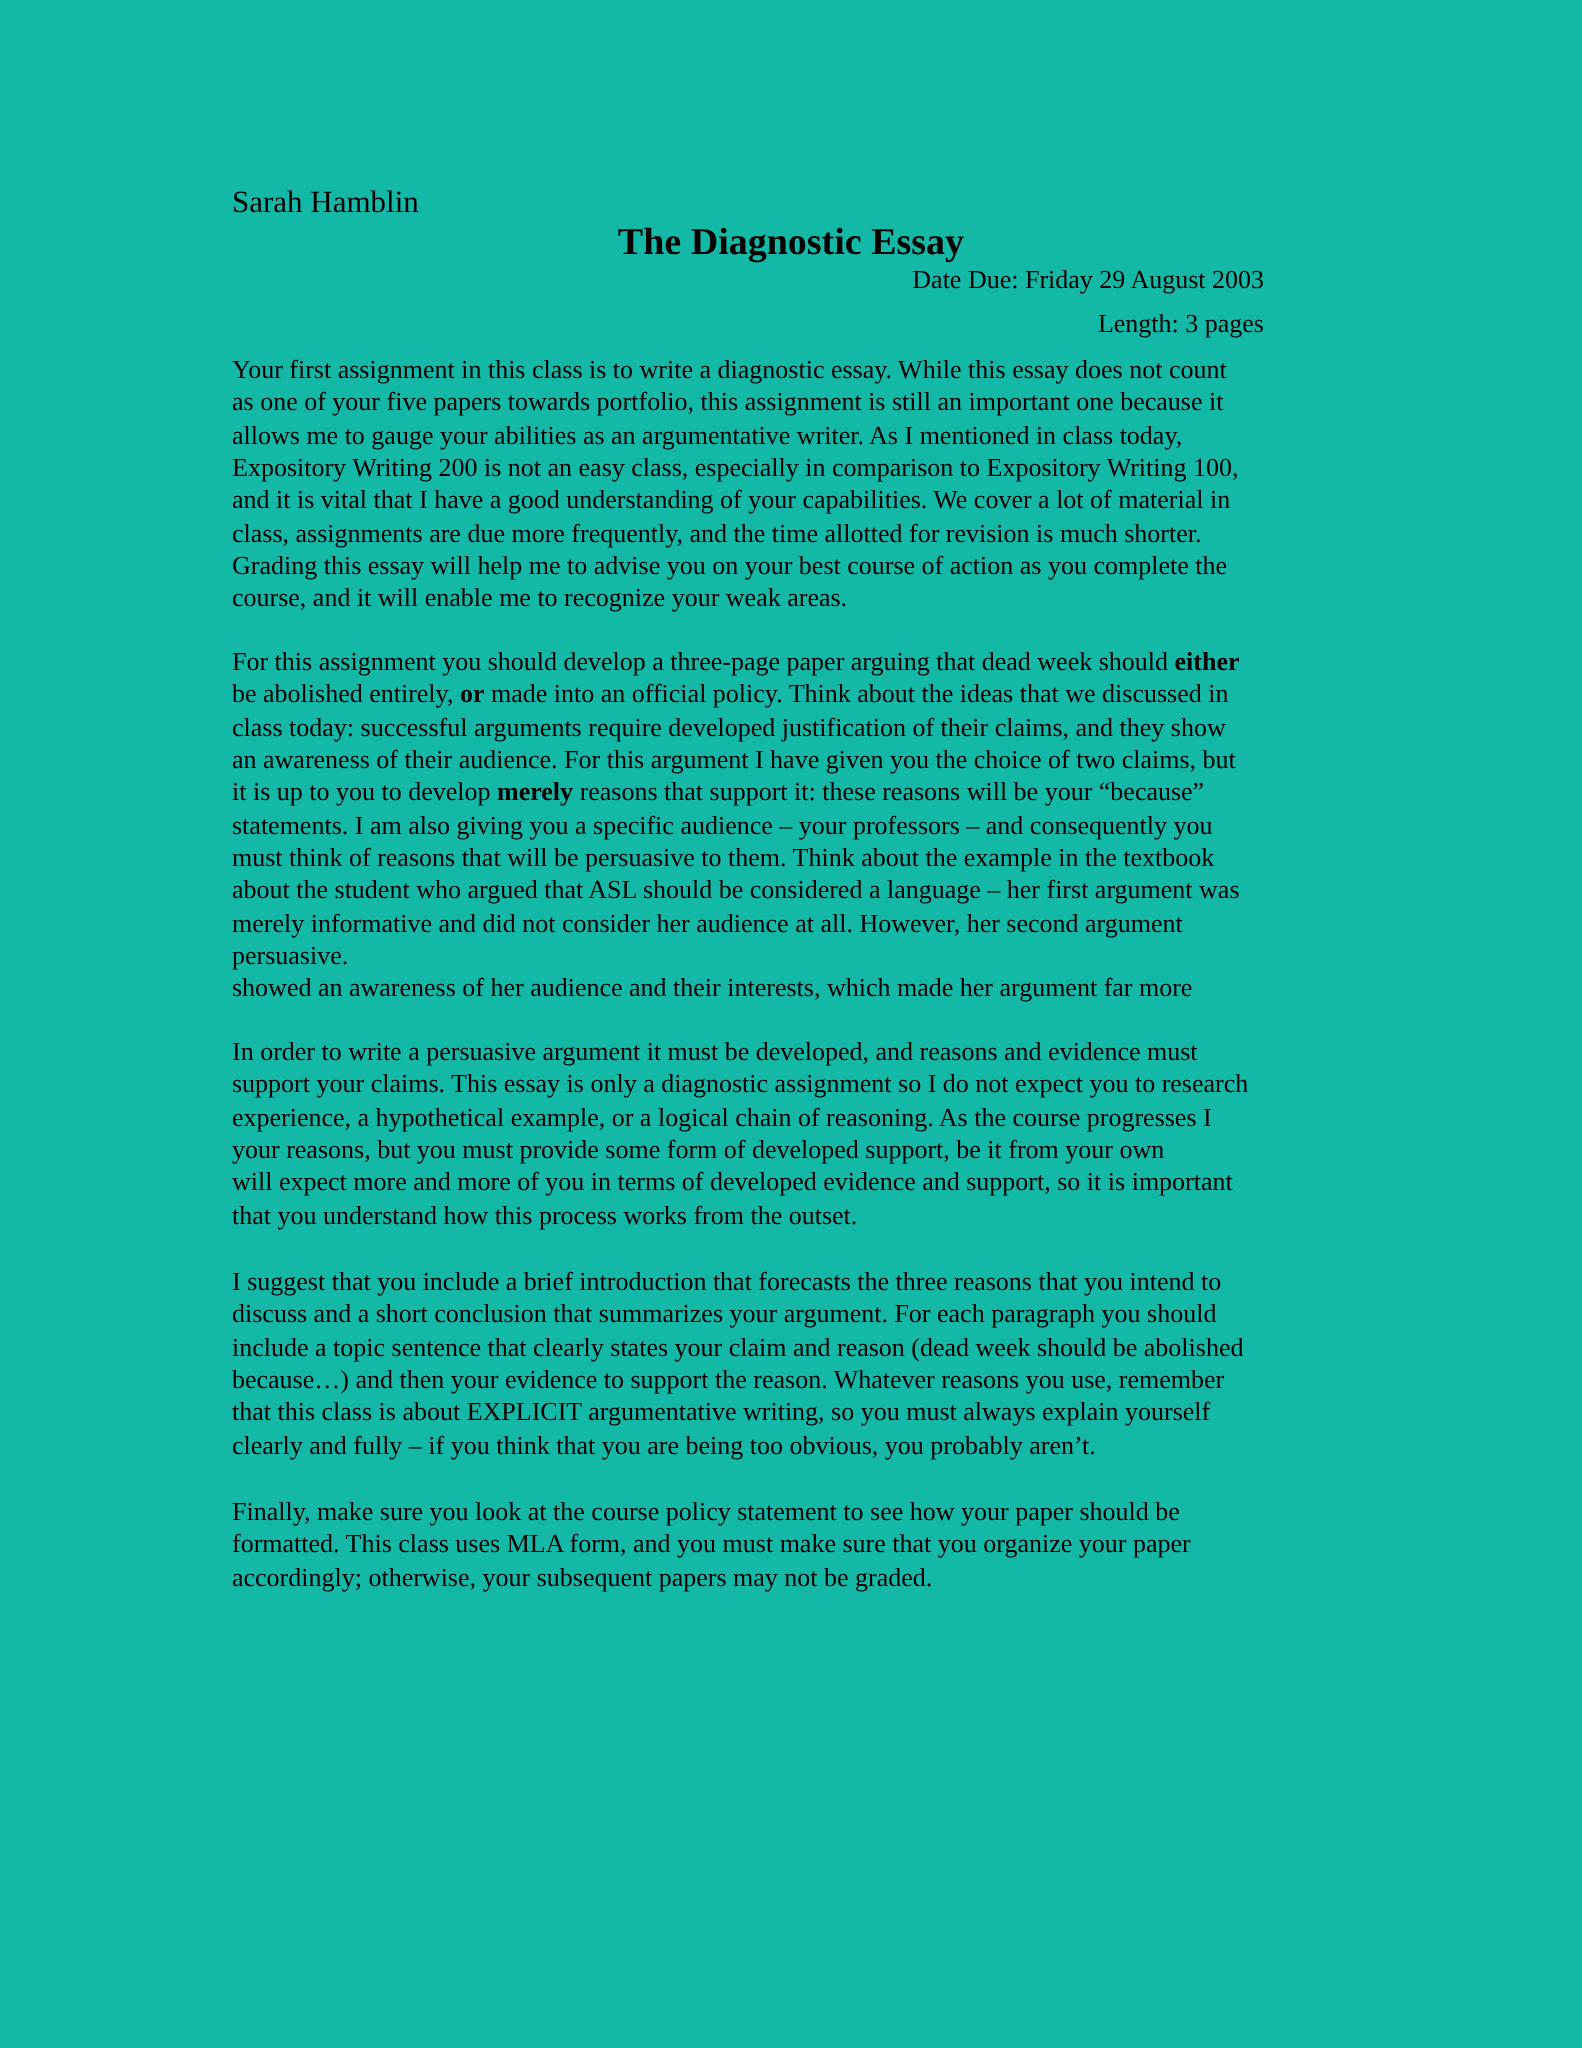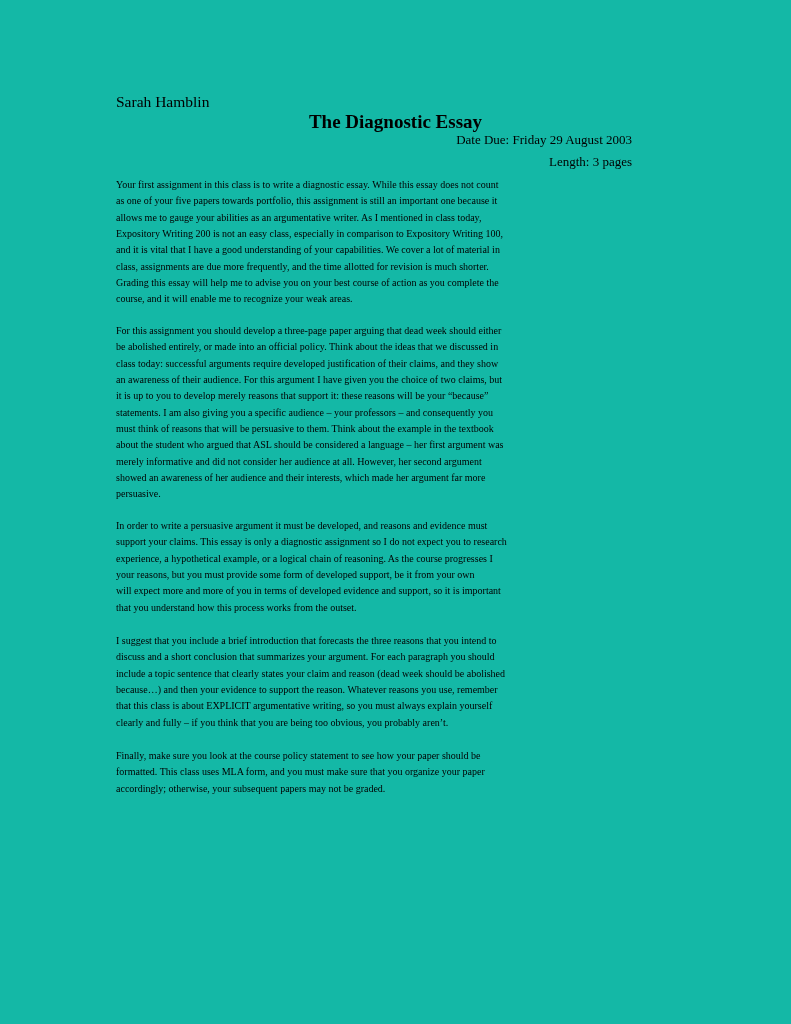--- a/index.html
+++ b/index.html
@@ -4,23 +4,23 @@
   <style>
     html, body { margin: 0; padding: 0; background: #ffffff; }
     body { width: 791px; height: 1024px; position: relative; overflow: hidden;
            font-family: "Liberation Serif", "DejaVu Serif", serif; color: #000; }
     .page { position: absolute; left: 0; top: 0; width: 791px; height: 1024px; background: #14b8a6; }
     .author { position: absolute; left: 116px; top: 93px; font-size: 15.5px; line-height: 18px; white-space: nowrap; }
     .title { position: absolute; left: 0; width: 791px; top: 111px; text-align: center; font-weight: bold; font-size: 19px; line-height: 22px; }
     .sub { position: absolute; left: 0; width: 632px; text-align: right; font-size: 13px; line-height: 15px; }
     .sub.due { top: 132px; }
     .sub.len { top: 154px; }
-    .para { position: absolute; left: 116px; width: 580px; font-size: 10px; line-height: 16.35px; }
+    .para { position: absolute; left: 116px; width: 580px; font-size: 13px; line-height: 16.35px; }
     .line { display: block; white-space: nowrap; }
-    b { font-weight: normal; }
+    b { font-weight: bold; }
   </style>
 </head>
 <body>
 
 <div class="page">
   <div class="author">Sarah Hamblin</div>
   <div class="title">The Diagnostic Essay</div>
   <div class="sub due">Date Due: Friday 29 August 2003</div>
   <div class="sub len">Length: 3 pages</div>
 
@@ -38,22 +38,22 @@
   <div class="para" style="top:323px;">
     <span class="line"><span>For this assignment you should develop a three-page paper arguing that dead week should </span><b>either</b><span></span></span>
     <span class="line"><span>be abolished entirely, </span><b>or</b><span> made into an official policy. Think about the ideas that we discussed in</span></span>
     <span class="line"><span>class today: successful arguments require developed justification of their claims, and they show</span></span>
     <span class="line"><span>an awareness of their audience. For this argument I have given you the choice of two claims, but</span></span>
     <span class="line"><span>it is up to you to develop </span><b>merely</b><span> reasons that support it: these reasons will be your “because”</span></span>
     <span class="line"><span>statements. I am also giving you a specific audience – your professors – and consequently you</span></span>
     <span class="line"><span>must think of reasons that will be persuasive to them. Think about the example in the textbook</span></span>
     <span class="line"><span>about the student who argued that ASL should be considered a language – her first argument was</span></span>
     <span class="line"><span>merely informative and did not consider her audience at all. However, her second argument</span></span>
+    <span class="line"><span>persuasive.</span></span>
     <span class="line"><span>showed an awareness of her audience and their interests, which made her argument far more</span></span>
-    <span class="line"><span>persuasive.</span></span>
   </div>
 
   <div class="para" style="top:518px;">
     <span class="line">In order to write a persuasive argument it must be developed, and reasons and evidence must</span>
     <span class="line">support your claims. This essay is only a diagnostic assignment so I do not expect you to research</span>
     <span class="line">experience, a hypothetical example, or a logical chain of reasoning. As the course progresses I</span>
     <span class="line">your reasons, but you must provide some form of developed support, be it from your own</span>
     <span class="line">will expect more and more of you in terms of developed evidence and support, so it is important</span>
     <span class="line">that you understand how this process works from the outset.</span>
   </div>

